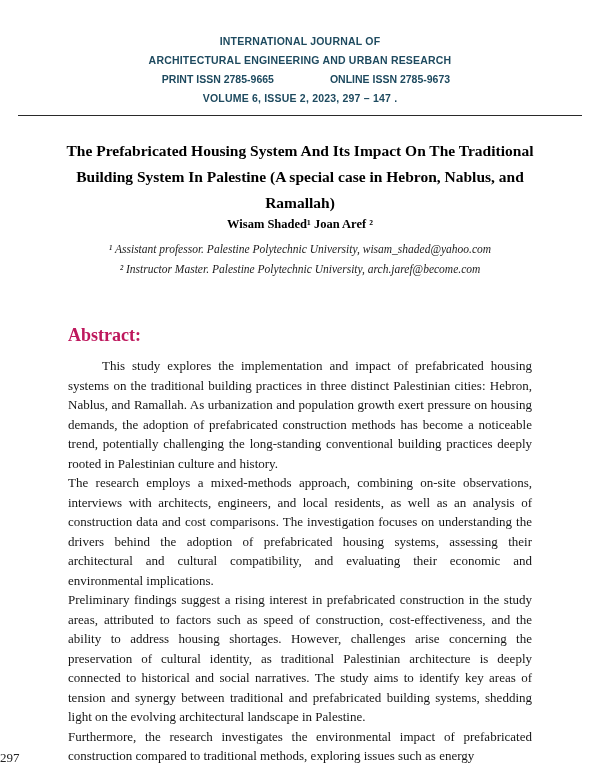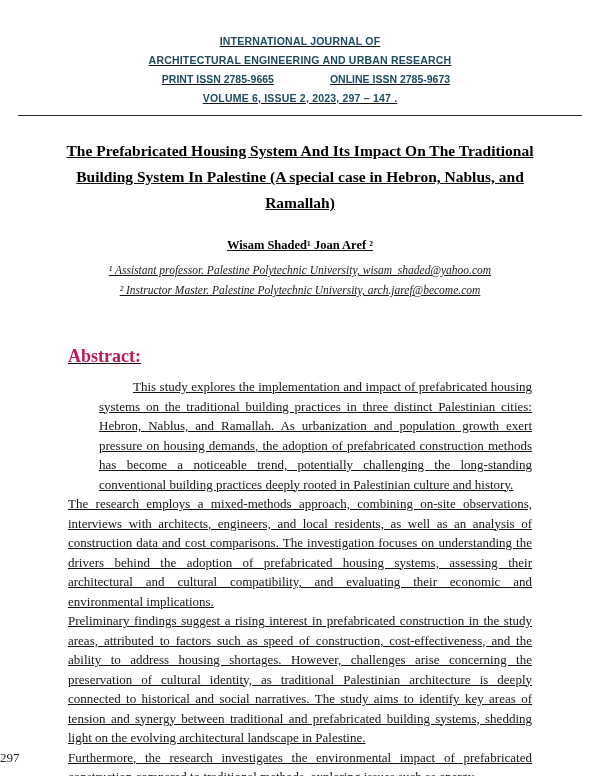--- a/index.html
+++ b/index.html
@@ -9,21 +9,20 @@
   }
   .page {
     position: relative;
     width: 600px;
     height: 776px;
     background: #ffffff;
     font-family: "Liberation Serif", serif;
     color: #151515;
     overflow: hidden;
     box-sizing: border-box;
-    text-decoration: underline;
   }
   .journal-header {
     padding-top: 32px;
     text-align: center;
     font-family: "Liberation Sans", sans-serif;
     font-weight: bold;
     color: #1e4a5f;
   }
   .h-line {
     font-size: 10.5px;
@@ -45,21 +44,21 @@
   }
   .paper-title {
     margin: 22px 62px 0 62px;
     text-align: center;
     font-weight: bold;
     font-size: 15.5px;
     line-height: 26px;
     color: #000000;
   }
   .authors-line {
-    margin-top: 22px;
+    margin-top: 1px;
     text-align: center;
     font-weight: bold;
     font-size: 12.5px;
     color: #000;
   }
   .affiliations {
     margin-top: 7px;
     text-align: center;
     font-style: italic;
     font-size: 11.5px;
@@ -76,21 +75,20 @@
     color: #be185d;
   }
   .para {
     font-size: 13px;
     line-height: 19.5px;
     text-align: justify;
     margin: 0;
   }
   .para.first-indent {
     text-indent: 34px;
-    margin-left: 31px;
   }
   .page-number {
     position: absolute;
     bottom: 10px;
     left: 0;
     right: 0;
     font-size: 13px;
     color: #222;
   }
 </style>

